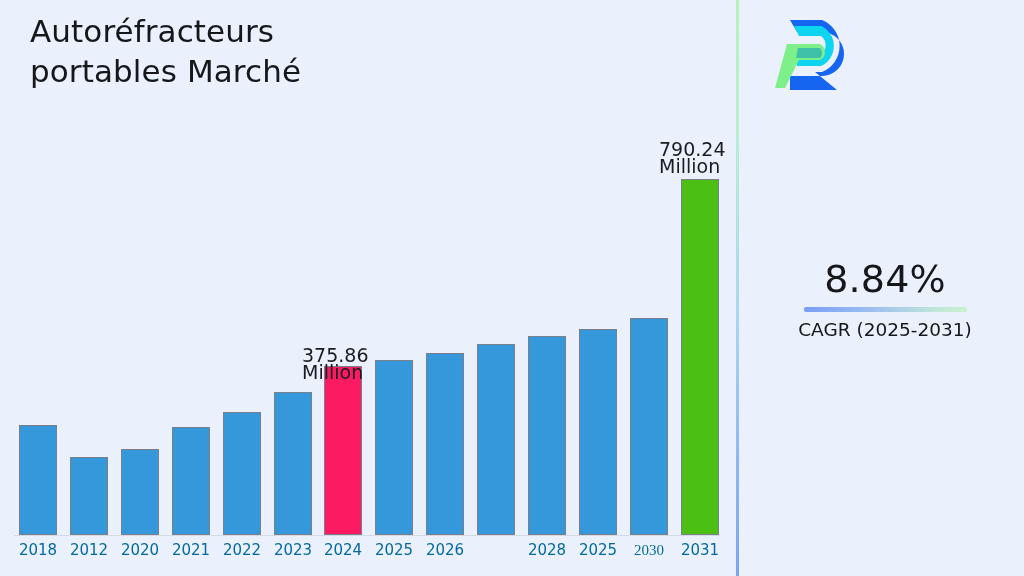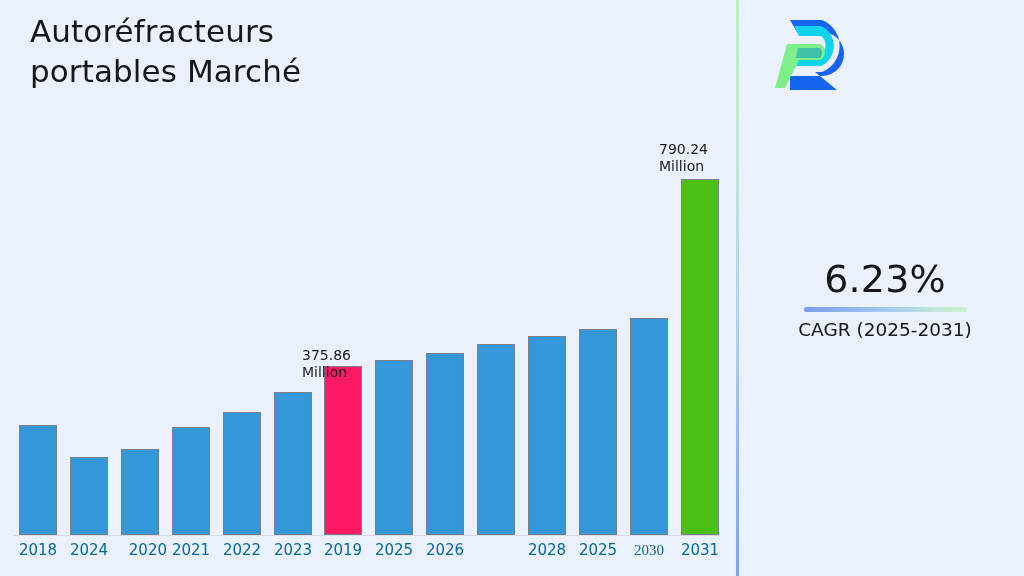--- a/index.html
+++ b/index.html
@@ -90,21 +90,21 @@
     position: absolute;
     box-sizing: border-box;
     border: 1px solid #7a7f8a;
     background: #3498db;
   }
   .bar.highlight-pink { background: #fc1a63; }
   .bar.highlight-green { background: #4cbf14; }
 
   .bar-label {
     position: absolute;
-    font-size: 14px;
+    font-size: 19px;
     line-height: 17px;
     color: #1a1c20;
     text-align: left;
     white-space: nowrap;
   }
 
   .xtick {
     position: absolute;
     top: 541px;
     font-size: 15px;
@@ -188,35 +188,35 @@
           <div>375.86</div>
           <div>Million</div>
         </div>
         <div class="bar-label" style="left: 659px; top: 141px; width: 82px;">
           <div>790.24</div>
           <div>Million</div>
         </div>
       </div>
     <div id="ticks-layer">
         <div class="xtick" style="left: 11px; width: 54px;">2018</div>
-        <div class="xtick" style="left: 62px; width: 54px;">2024</div>
-        <div class="xtick" style="left: 113px; width: 54px; text-align: right;">2020</div>
+        <div class="xtick" style="left: 62px; width: 54px;">2012</div>
+        <div class="xtick" style="left: 113px; width: 54px;">2020</div>
         <div class="xtick" style="left: 164px; width: 54px;">2021</div>
         <div class="xtick" style="left: 215px; width: 54px;">2022</div>
         <div class="xtick" style="left: 266px; width: 54px;">2023</div>
-        <div class="xtick" style="left: 316px; width: 54px;">2019</div>
+        <div class="xtick" style="left: 316px; width: 54px;">2024</div>
         <div class="xtick" style="left: 367px; width: 54px;">2025</div>
         <div class="xtick" style="left: 418px; width: 54px;">2026</div>
         <div class="xtick" style="left: 469px; width: 54px; margin-top: 36px;">2027</div>
         <div class="xtick" style="left: 520px; width: 54px;">2028</div>
         <div class="xtick" style="left: 571px; width: 54px;">2025</div>
         <div class="xtick" style="left: 622px; width: 54px; font-family: Liberation Serif, serif;">2030</div>
         <div class="xtick" style="left: 673px; width: 54px;">2031</div>
       </div>
   </div>
 
   <div class="cagr">
-    <div class="cagr-value">6.23%</div>
+    <div class="cagr-value">8.84%</div>
     <div class="cagr-rule"></div>
     <div class="cagr-caption">CAGR (2025-2031)</div>
   </div>
 
 </div>
 
 </body></html>

